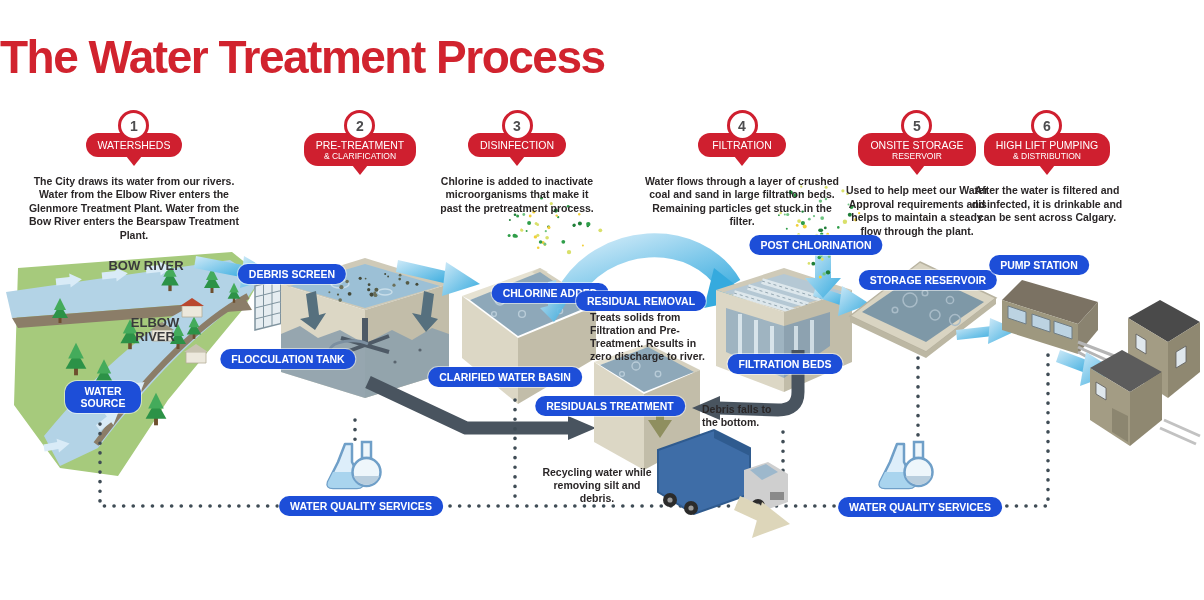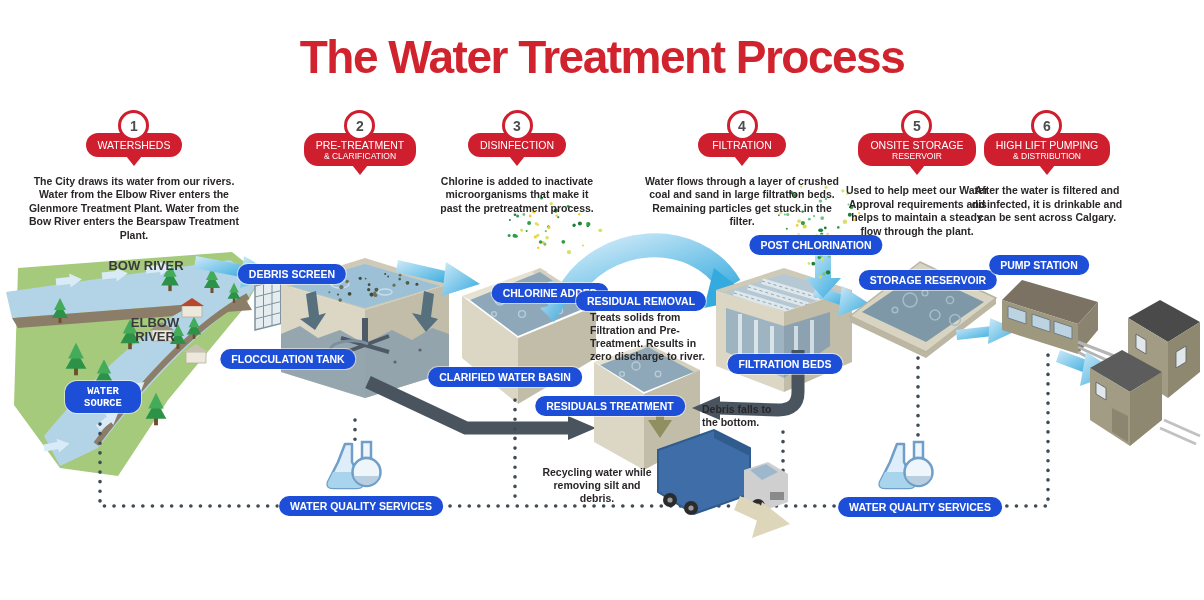--- a/index.html
+++ b/index.html
@@ -1,27 +1,27 @@
 <!DOCTYPE html>
 <html><head>
 <meta charset="utf-8">
 <style>
   html,body{margin:0;padding:0;background:#fff;font-family:"Liberation Sans",sans-serif;}
   .stage{position:relative;width:1204px;height:600px;background:#fff;overflow:hidden;}
-  .title{position:absolute;left:0;right:0;top:30px;text-align:center;font-size:46px;font-weight:bold;color:#d1232e;letter-spacing:-1.5px;margin:0;z-index:6;}
+  .title{position:absolute;left:0;right:0;top:30px;text-align:left;font-size:46px;font-weight:bold;color:#d1232e;letter-spacing:-1.5px;margin:0;z-index:6;}
   svg.diagram{position:absolute;left:0;top:0;z-index:1;}
   .step{position:absolute;display:flex;flex-direction:column;align-items:center;z-index:6;}
   .badge{display:flex;flex-direction:column;align-items:center;}
   .badge-circle{width:25px;height:25px;border-radius:50%;background:#fff;border:3.5px solid #cf1f2f;color:#4d4d4f;font-weight:bold;font-size:14px;display:flex;align-items:center;justify-content:center;z-index:2;}
   .badge-pill{margin-top:-8px;background:#cf1f2f;color:#fff;border-radius:14px;padding:7px 12px 5px;font-weight:normal;font-size:10.5px;line-height:1.1;text-align:center;z-index:1;min-width:64px;}
   .badge-pill .l2{display:block;font-size:8.5px;letter-spacing:0;}
   .badge-tail{width:0;height:0;border-left:8px solid transparent;border-right:8px solid transparent;border-top:10px solid #cf1f2f;margin-top:-1px;}
   .step-desc{margin:9px 0 0;font-size:10.5px;font-weight:bold;color:#2a2627;text-align:center;line-height:1.3;}
   .pill{position:absolute;transform:translateX(-50%);background:#1d4ed8;color:#fff;font-weight:bold;font-size:10.5px;line-height:1.15;padding:4px 11px;border-radius:12px;text-align:center;white-space:nowrap;z-index:5;box-shadow:0 0 0 1px rgba(255,255,255,.5);}
-  .pill.wrap{white-space:normal;font-family:Liberation Mono, monospace;}
+  .pill.wrap{white-space:normal;}
   .map-label{position:absolute;transform:translateX(-50%);color:#3a3a3c;font-weight:bold;font-size:13px;text-align:center;line-height:1.05;z-index:4;padding-left:36px;}
   .note{position:absolute;font-weight:bold;color:#2a2627;font-size:10.5px;line-height:1.25;z-index:4;}
 </style>
 </head>
 <body>
 
 <div class="stage">
 
   <h1 class="title">The Water Treatment Process</h1>
 

